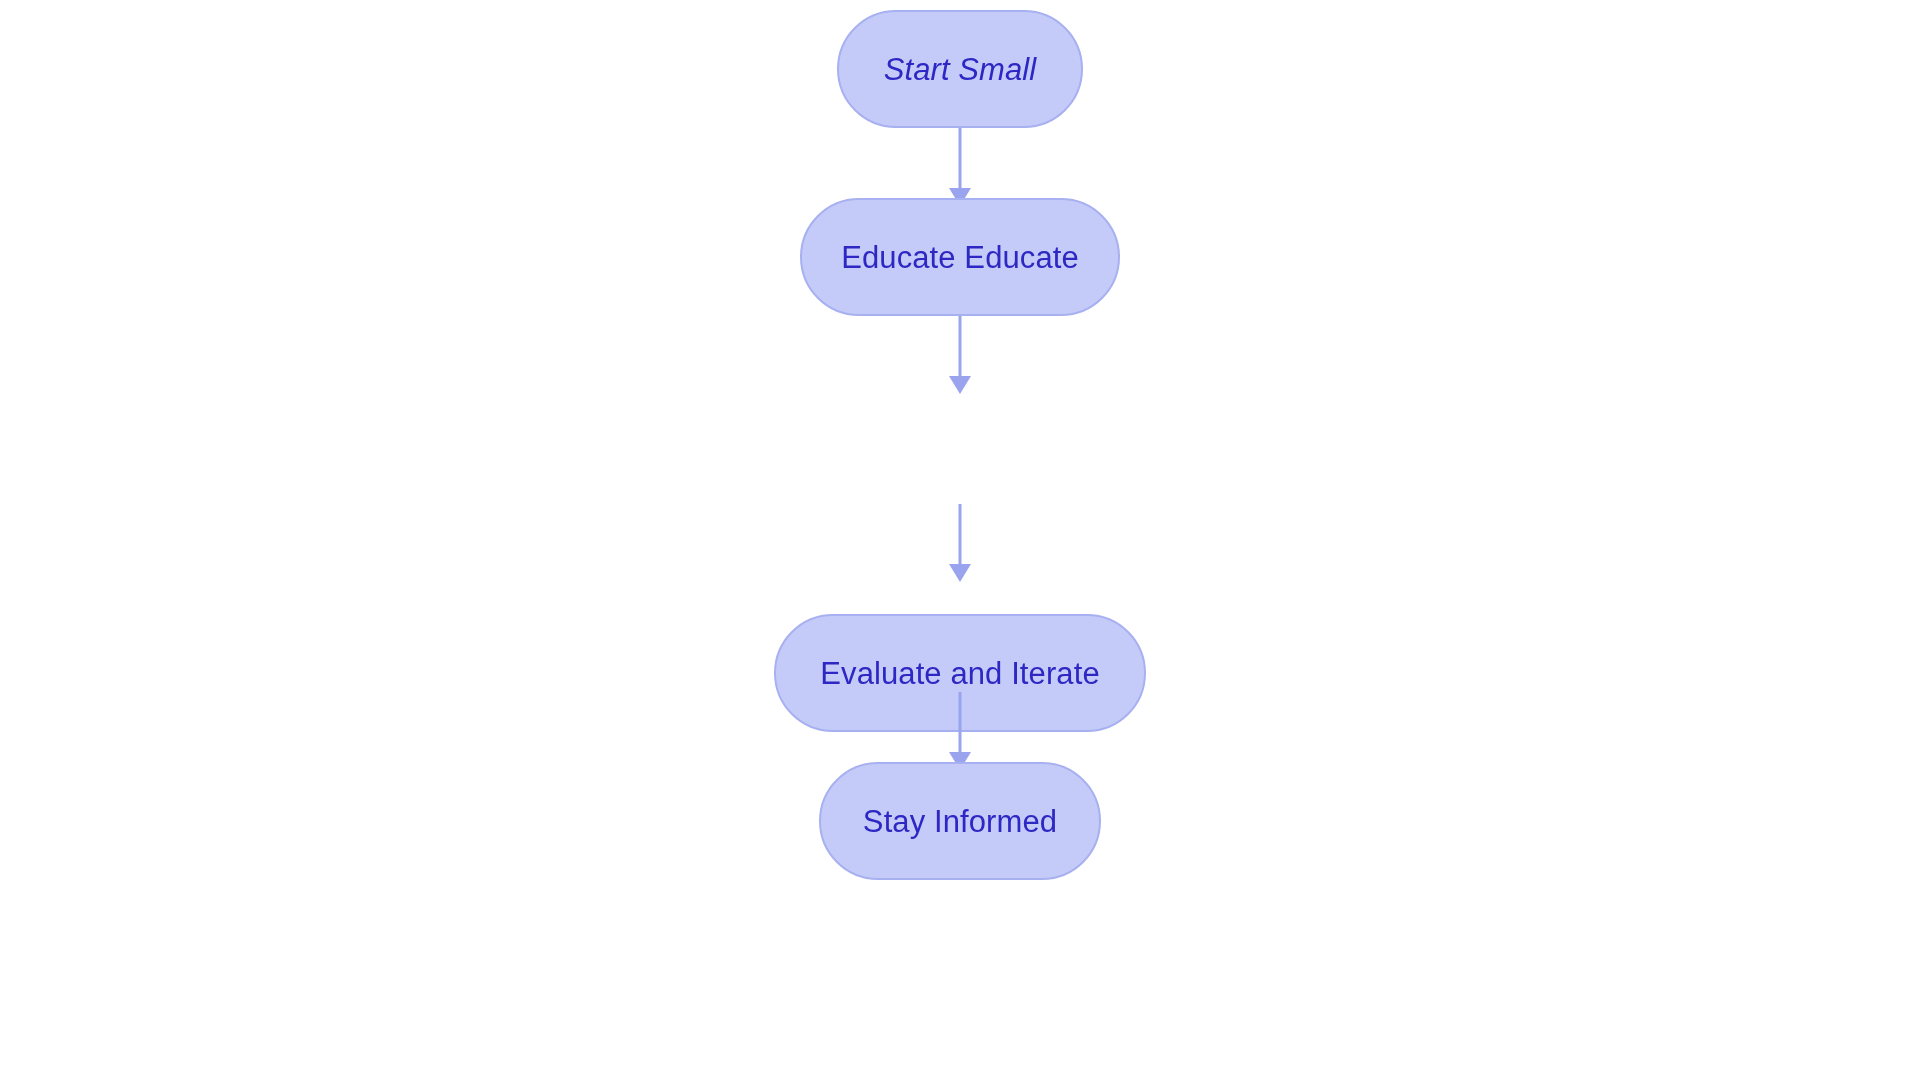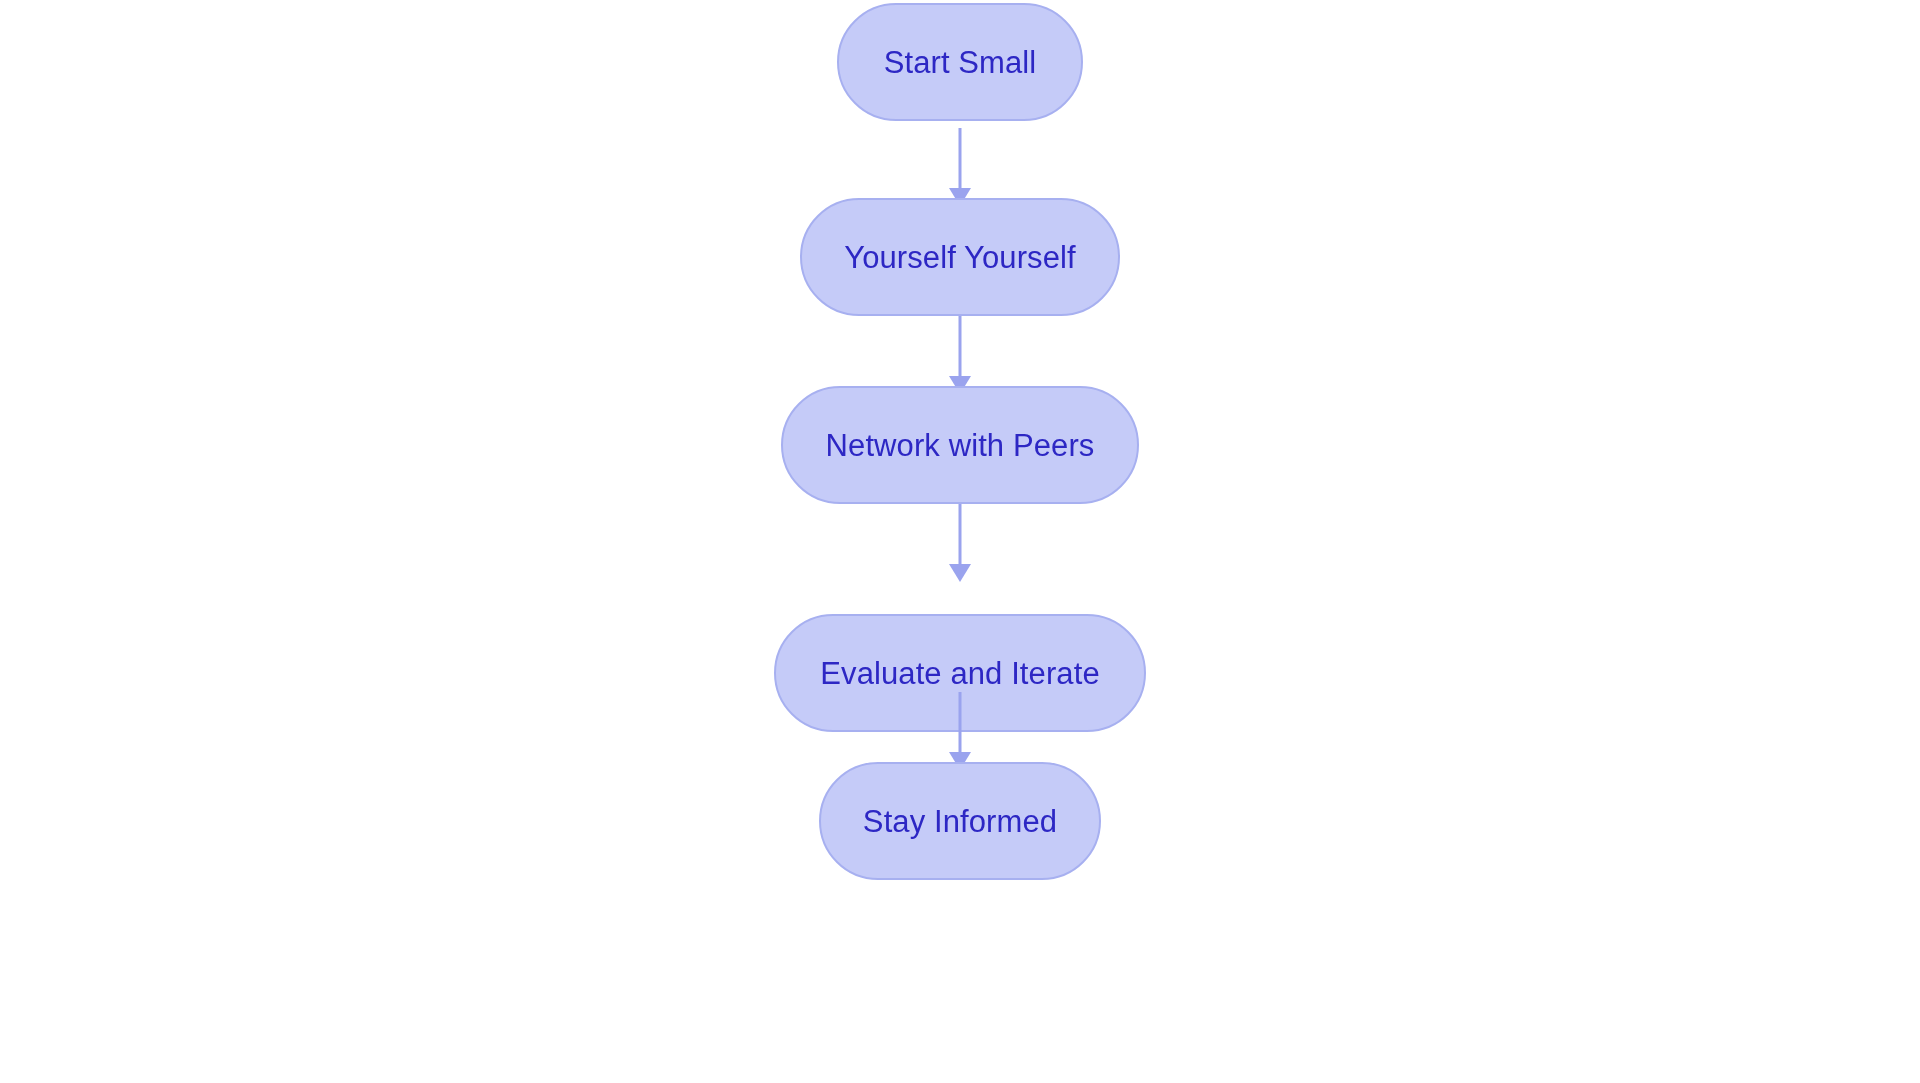--- a/index.html
+++ b/index.html
@@ -71,41 +71,38 @@
     border-left: 11px solid transparent;
     border-right: 11px solid transparent;
     border-top: 18px solid #9aa3ee;
   }
 </style>
 </head>
 <body>
 
 <div id="flowchart">
 
-  <div class="node" style="top:3px; width:246px;">
+  <div class="node" style="top:10px; width:246px;font-style:italic;">
     <span class="node-label">Start Small</span>
   </div>
 
   <div class="connector" style="top:128px; height:78px;">
     <div class="line" style="height:60px;"></div>
     <div class="arrowhead"></div>
   </div>
 
   <div class="node" style="top:198px; width:320px;">
-    <span class="node-label">Yourself Yourself</span>
+    <span class="node-label">Educate Educate</span>
   </div>
 
   <div class="connector" style="top:316px; height:78px;">
     <div class="line" style="height:60px;"></div>
     <div class="arrowhead"></div>
   </div>
 
-  <div class="node" style="top:386px; width:358px;">
-    <span class="node-label">Network with Peers</span>
-  </div>
 
   <div class="connector" style="top:504px; height:78px;">
     <div class="line" style="height:60px;"></div>
     <div class="arrowhead"></div>
   </div>
 
   <div class="node" style="top:574px; width:372px;margin-top:40px;">
     <span class="node-label">Evaluate and Iterate</span>
   </div>
 

